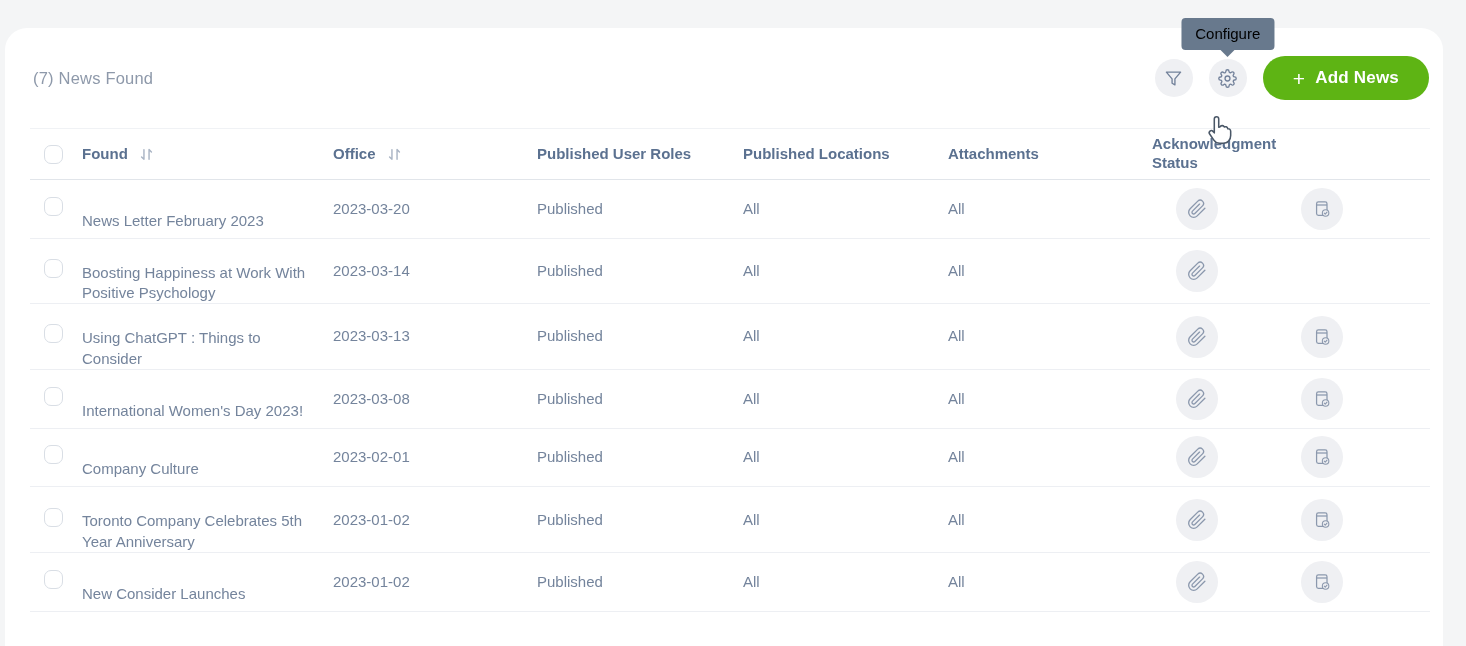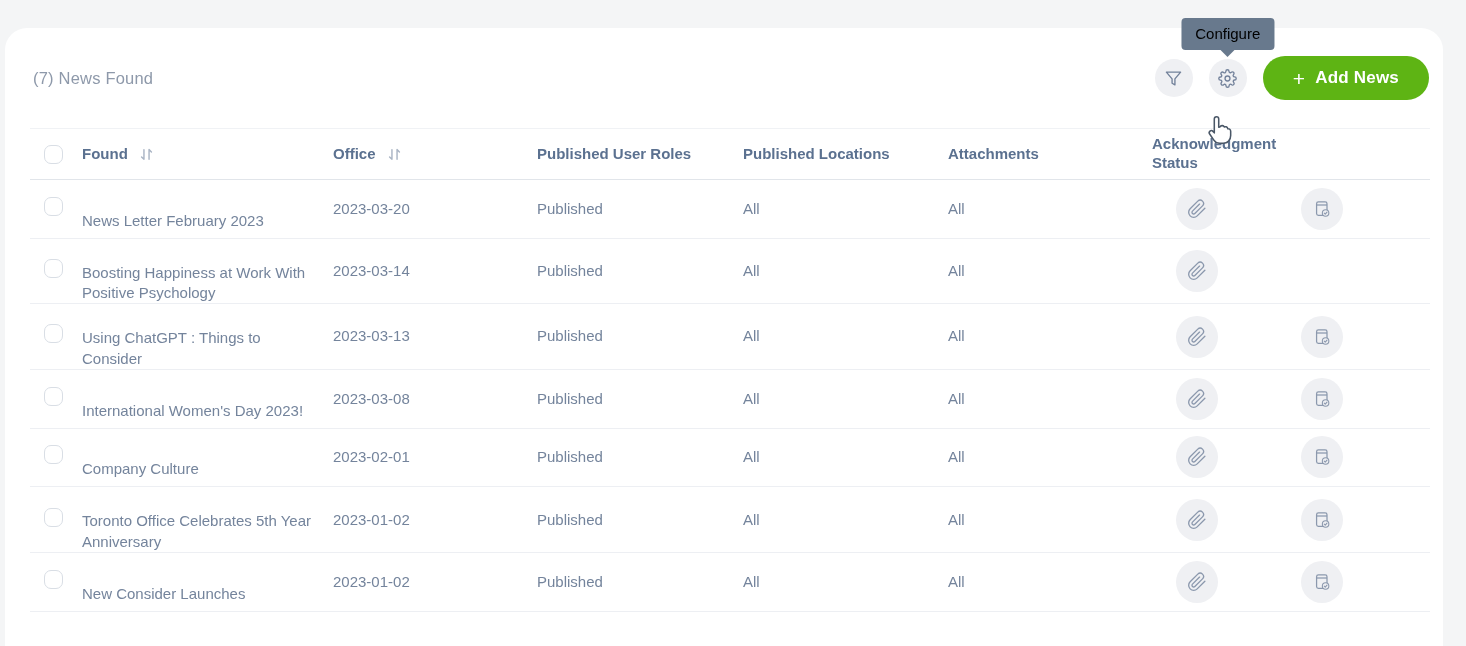--- a/index.html
+++ b/index.html
@@ -261,21 +261,21 @@
     <div class="td col-ack">
       <span class="icon-circle">
         <svg viewBox="0 0 24 24">
                 <use href="#i-bookcheck"></use>
               </svg>
       </span>
     </div>
   </div>
         <div class="tr">
     <div class="td"><span class="checkbox"></span></div>
-    <div class="td col-topic"><span class="topic-text">Toronto Office Celebrates 5th Year Anniversary</span></div>
+    <div class="td col-topic"><span class="topic-text">Toronto Company Celebrates 5th Year Anniversary</span></div>
     <div class="td">2023-01-02</div>
     <div class="td">Published</div>
     <div class="td">All</div>
     <div class="td">All</div>
     <div class="td col-attach">
       <span class="icon-circle">
         <svg viewBox="0 0 24 24">
                 <use href="#i-paperclip"></use>
               </svg>
       </span>

